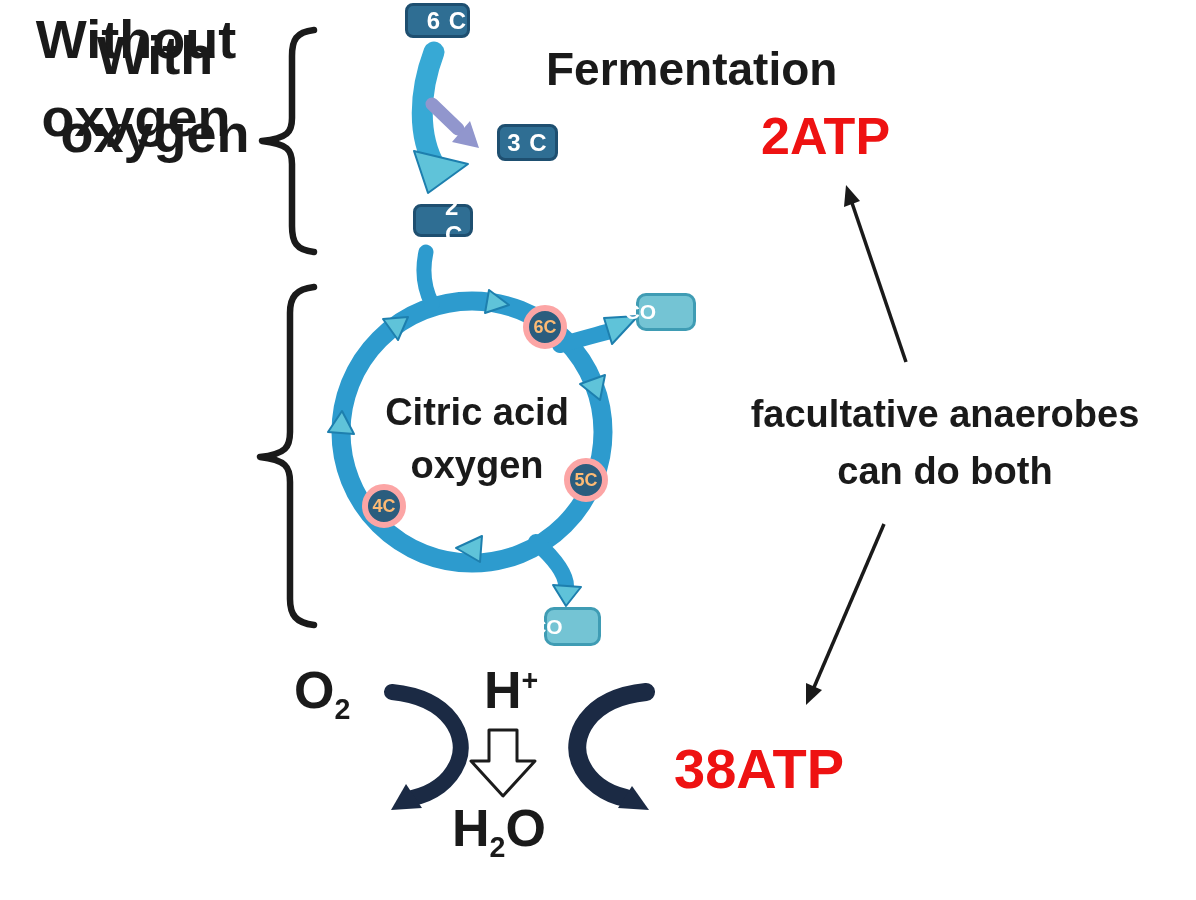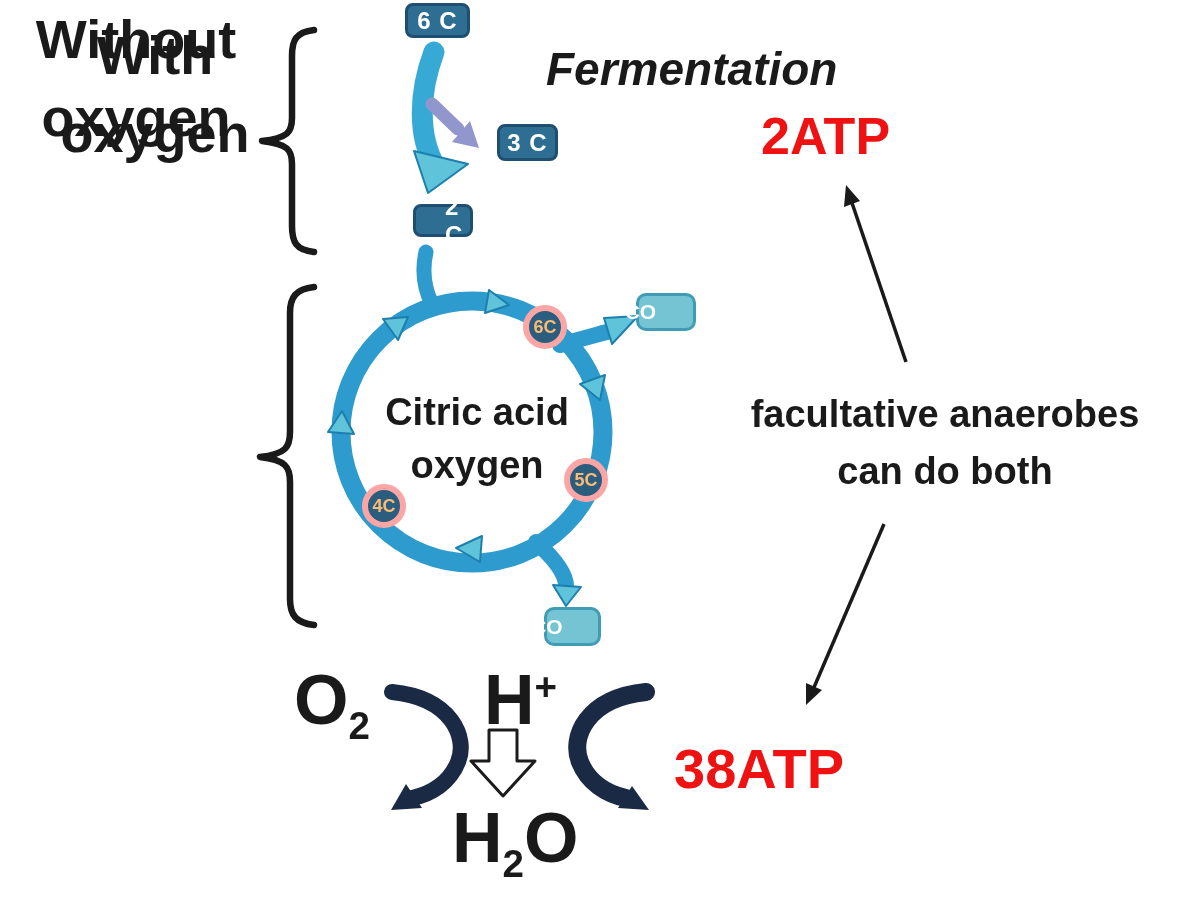--- a/index.html
+++ b/index.html
@@ -4,26 +4,26 @@
 <style>
   html,body{margin:0;padding:0;background:#ffffff;}
   *{box-sizing:border-box;}
   .stage{position:relative;width:1196px;height:900px;background:#ffffff;overflow:hidden;
          font-family:"Liberation Sans",sans-serif;}
   .layer{position:absolute;left:0;top:0;}
   .t{position:absolute;font-weight:bold;color:#1a1a1a;white-space:nowrap;}
   .center{text-align:center;white-space:normal;}
   .red{color:#ee1212;}
   .side-label{font-size:54px;line-height:78px;}
-  .ferm{font-size:46px;font-style:italic;}
+  .ferm{font-size:46px;}
   .atp2{font-size:52px;}
   .atp38{font-size:56px;}
   .cycle-label{font-size:38px;line-height:53px;}
   .note{font-size:38px;line-height:57px;}
-  .mol{font-size:70px;}
+  .mol{font-size:52px;}
   .mol sub{font-size:0.55em;}
   .mol sup{font-size:0.55em;}
   .cbox{position:absolute;display:flex;align-items:center;justify-content:center;
         background:#2f6e93;border:3px solid #1e4f70;border-radius:8px;color:#ffffff;
         font-size:24px;font-weight:bold;letter-spacing:1px;}
   .node{position:absolute;width:44px;height:44px;border-radius:50%;background:#2b5d7e;
         border:6px solid #fca5a5;color:#fdba74;display:flex;align-items:center;
         justify-content:center;font-size:18px;font-weight:bold;}
   .chip{position:absolute;background:#74c4d4;border:3px solid #3f9cb4;border-radius:10px;
         color:#ffffff;display:flex;align-items:center;justify-content:center;
@@ -89,21 +89,21 @@
 
   <div class="t side-label center" style="left:0;top:80;width:272px;">
     <div>Without</div>
     <div>oxygen</div>
   </div>
   <div class="t side-label center" style="left:26px;top:396;width:258px;margin-top:16px;">
     <div>With</div>
     <div>oxygen</div>
   </div>
 
-  <div class="cbox" style="left:405px;top:3px;width:65px;height:35px;">
+  <div class="cbox" style="left:405px;top:3px;width:65px;height:35px;justify-content:flex-end;">
     <span>6 C</span>
   </div>
   <div class="cbox" style="left:497px;top:124px;width:61px;height:37px;">
     <span>3 C</span>
   </div>
   <div class="cbox" style="left:413px;top:204px;width:60px;height:33px;padding-left:29px;">
     <span>2 C</span>
   </div>
 
   <div class="t ferm" style="left:546px;top:42px;">Fermentation</div>

